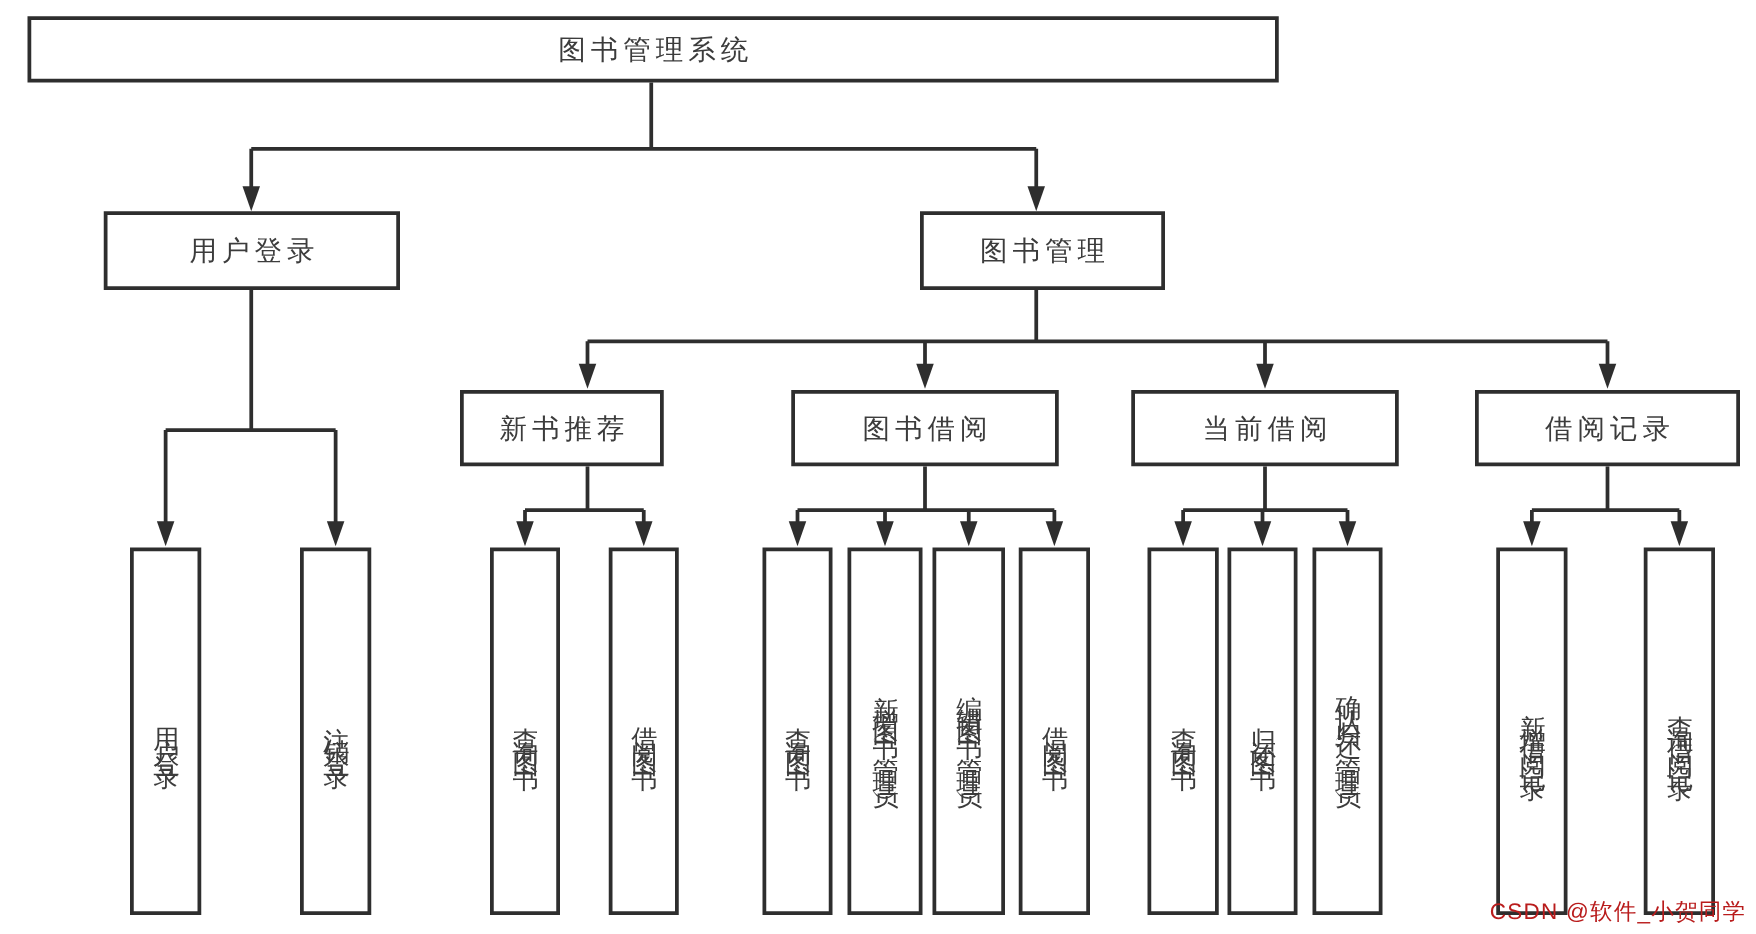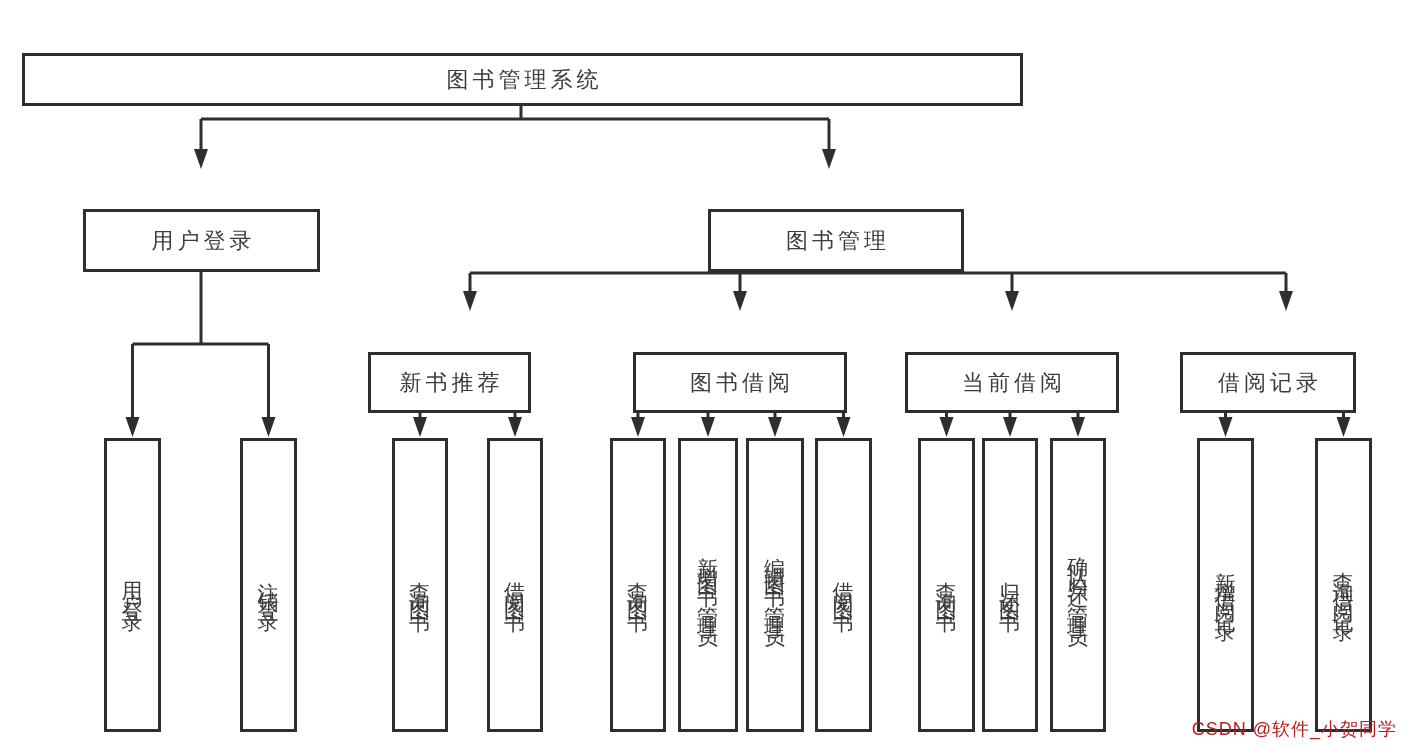--- a/index.html
+++ b/index.html
@@ -25,21 +25,20 @@
     display: flex;
     align-items: center;
     justify-content: center;
     color: #3c3c3c;
   }
   .hnode {
     font-size: 22px;
     letter-spacing: 4px;
     text-indent: 4px;
     white-space: nowrap;
-    margin-top: 40px;
   }
   .leaf span {
     writing-mode: vertical-rl;
     text-orientation: mixed;
     font-size: 21px;
     letter-spacing: 10px;
     line-height: 1;
     color: #3c3c3c;
   }
   .watermark {
@@ -87,26 +86,26 @@
       <polygon points="1003,417 1017,417 1010,437"></polygon>
       <polygon points="1071,417 1085,417 1078,437"></polygon>
       <polygon points="1218.5,417 1232.5,417 1225.5,437"></polygon>
       <polygon points="1336.5,417 1350.5,417 1343.5,437"></polygon>
     </g>
   </svg>
 
   <div class="node hnode" style="left:22px; top:13px; width:1001px; height:53px;">图书管理系统</div>
 
   <div class="node hnode" style="left:83px; top:169px; width:237px; height:63px;">用户登录</div>
-  <div class="node hnode" style="left:708px; top:169px; width:256px; height:63px;">图书管理</div>
+  <div class="node hnode" style="left:736px; top:169px; width:196px; height:63px;">图书管理</div>
 
   <div class="node hnode" style="left:368px; top:312px; width:163px; height:61px;">新书推荐</div>
   <div class="node hnode" style="left:633px; top:312px; width:214px; height:61px;">图书借阅</div>
   <div class="node hnode" style="left:905px; top:312px; width:214px; height:61px;">当前借阅</div>
-  <div class="node hnode" style="left:1180px; top:312px; width:176px; height:61px;">借阅记录</div>
+  <div class="node hnode" style="left:1180px; top:312px; width:212px; height:61px;">借阅记录</div>
 
   <div class="node leaf" style="left:104px; top:438px; width:57px; height:294px;">
     <span>用户登录</span>
   </div>
   <div class="node leaf" style="left:240px; top:438px; width:57px; height:294px;">
     <span>注销登录</span>
   </div>
 
   <div class="node leaf" style="left:392px; top:438px; width:56px; height:294px;">
     <span>查询图书</span>

